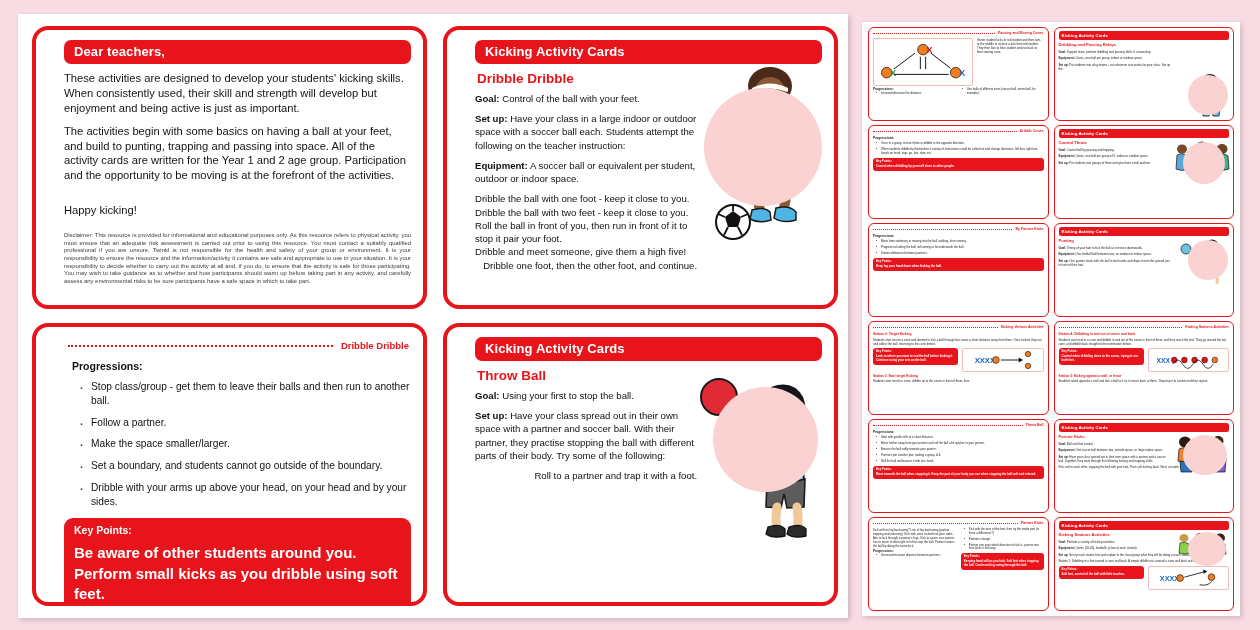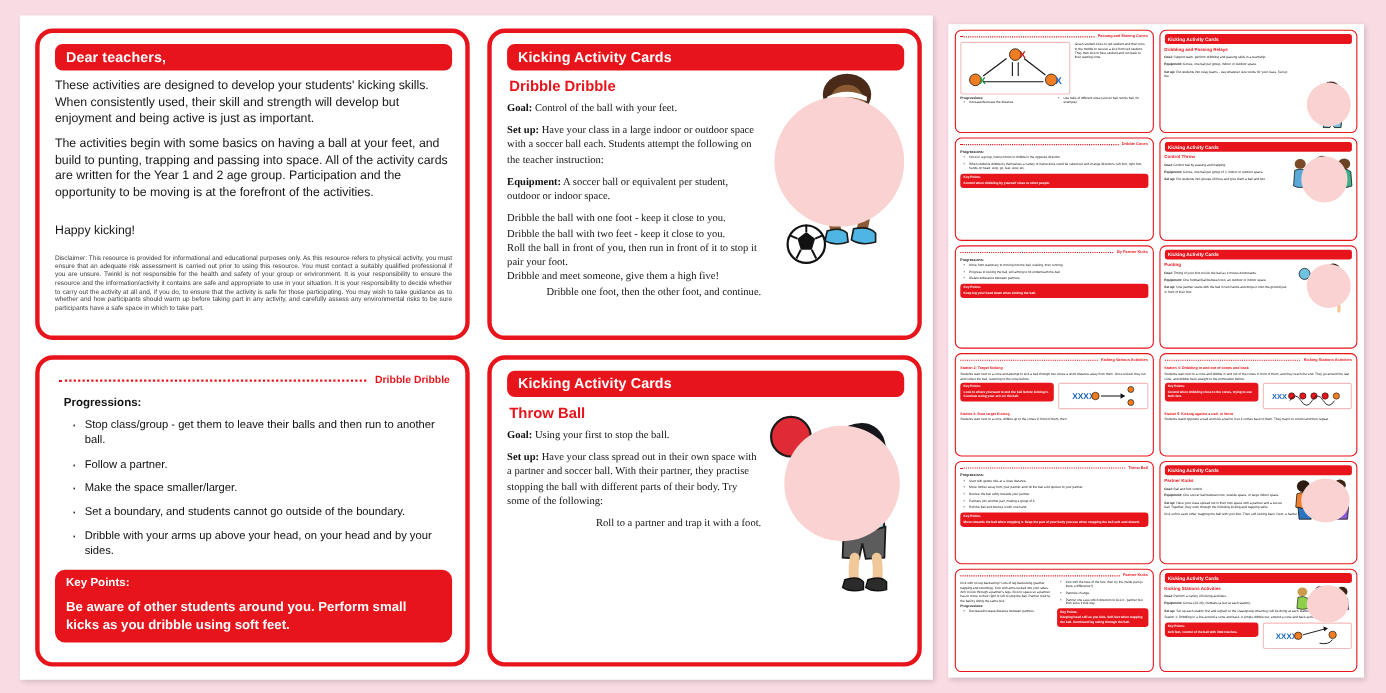--- a/index.html
+++ b/index.html
@@ -24,21 +24,21 @@
     grid-template-columns: 1fr 1fr;
     grid-template-rows: 1fr 1fr;
     gap: 14px 16px;
   }
 
   .card {
     position: relative;
     border: 4px solid #e8141b;
     border-radius: 16px;
     background: #fff;
-    padding: 10px 12px 8px 14px;
+    padding: 10px 12px 8px 28px;
     overflow: hidden;
   }
 
   .redbar {
     background: #e8141b;
     color: #fff;
     border-radius: 7px;
     padding: 4px 10px 5px 10px;
     font-weight: bold;
     font-size: 13px;
@@ -57,21 +57,21 @@
     color: #3b3b3b;
     text-align: justify;
   }
 
   .subtitle-red {
     color: #e8141b; font-weight: bold; font-size: 13.5px;
     margin: 1px 0 6px 2px;
   }
 
   .act-body { font-size: 9.6px; line-height: 1.38; color: #111; width: 64%; }
-  .act-body p { margin-bottom: 7px; font-family: Liberation Serif, serif; }
+  .act-body p { margin-bottom: 7px; }
   .act-body p:last-child { margin-bottom: 0; text-align: right; }
   .act-body b { font-weight: bold; }
   .tight p { margin-bottom: 0; }
 
   
   .dotrow {
     display: flex; align-items: center; gap: 8px;
     margin: 3px 2px 9px 4px;
   }
   .dots {
@@ -91,21 +91,21 @@
   ul.prog li::before {
     content: "·"; position: absolute; left: 1px; top: -3px;
     font-size: 15px; color: #333;
   }
 
   .keybox {
     background: #e8141b; color: #fff; border-radius: 9px;
     padding: 6px 10px 8px 10px; margin-top: 4px;
   }
   .keybox .kt { font-weight: bold; font-size: 10.5px; margin-bottom: 7px; }
-  .keybox .kb { font-weight: bold; font-size: 12px; line-height: 1.35; }
+  .keybox .kb { font-weight: bold; font-size: 15px; line-height: 1.35; }
 
   
   .illus { position: absolute; pointer-events: none; }
   .blob { position: absolute; border-radius: 50%; background: #fbd2d2; }
 
   
   .sheet-right {
     position: absolute; left: 862px; top: 22px;
     width: 378px; height: 594px;
     background: #ffffff;

